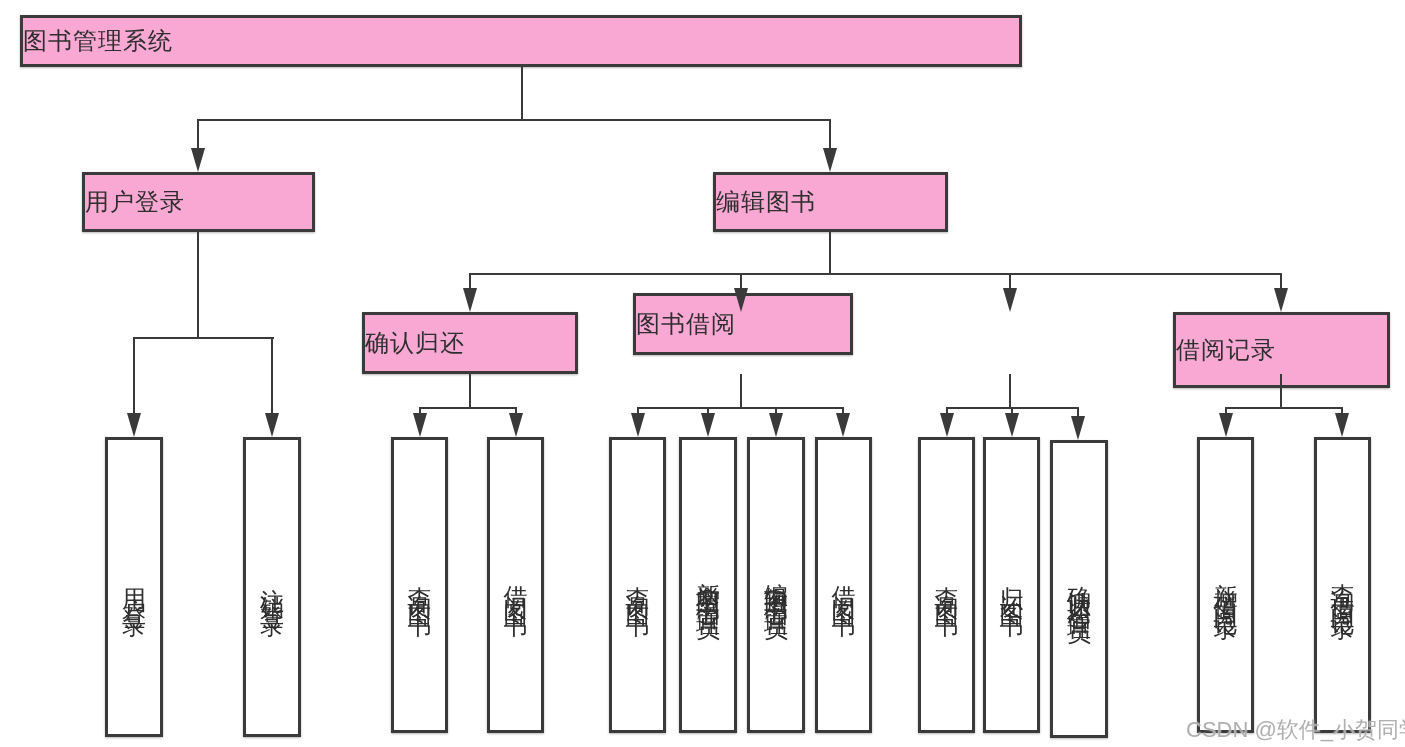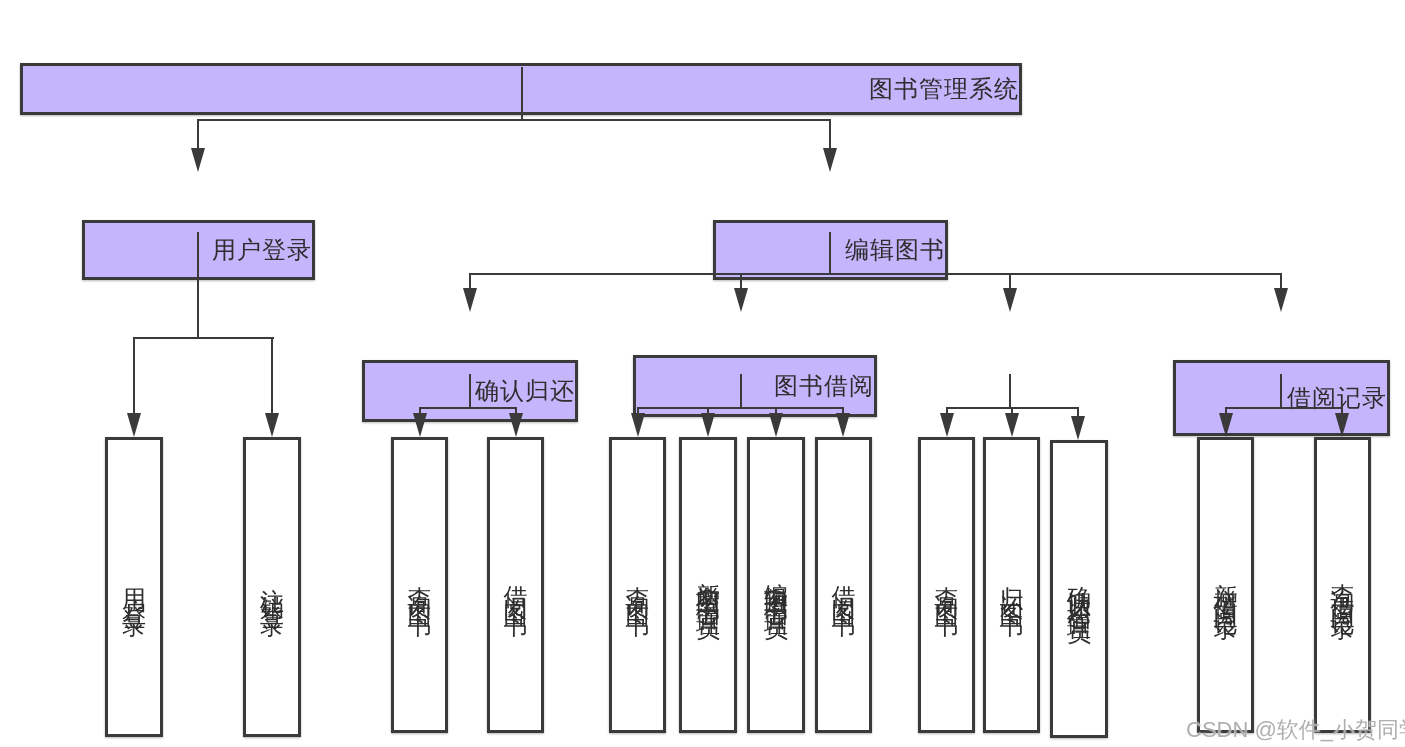--- a/index.html
+++ b/index.html
@@ -1,23 +1,23 @@
 <!DOCTYPE html>
 <html><head>
 <meta charset="utf-8">
 <style>
   html,body{margin:0;padding:0;background:#ffffff;}
   .canvas{
     position:relative;width:1405px;height:747px;background:#ffffff;overflow:hidden;
     font-family:"Liberation Sans",sans-serif;color:#2e2e2e;
   }
   .hbox{
-    position:absolute;box-sizing:border-box;background:#c4b5fd;
+    position:absolute;box-sizing:border-box;background:#f9a8d4;
     border:3px solid #3a3a3a;box-shadow:0 1px 2px rgba(0,0,0,0.28);
-    display:flex;align-items:center;justify-content:flex-end;margin-top:48px;
+    display:flex;align-items:center;justify-content:flex-start;
   }
   .hbox span{font-size:24px;letter-spacing:1px;white-space:nowrap;}
   .vbox{
     position:absolute;box-sizing:border-box;background:#ffffff;
     border:3px solid #3a3a3a;box-shadow:0 1px 2px rgba(0,0,0,0.28);
     display:flex;align-items:center;justify-content:center;
   }
   .vtext{
     writing-mode:vertical-rl;text-orientation:mixed;
     font-size:24px;line-height:1;white-space:nowrap;
@@ -49,21 +49,21 @@
   <div class="hbox" style="left:82px;top:172px;width:233px;height:60px">
     <span>用户登录</span>
   </div>
   <div class="hbox" style="left:713px;top:172px;width:235px;height:60px">
     <span>编辑图书</span>
   </div>
 
   <div class="hbox" style="left:362px;top:312px;width:216px;height:62px">
     <span>确认归还</span>
   </div>
-  <div class="hbox" style="left:633px;top:307px;width:244px;height:62px">
+  <div class="hbox" style="left:633px;top:293px;width:220px;height:62px">
     <span>图书借阅</span>
   </div>
   <div class="hbox" style="left:1173px;top:312px;width:217px;height:76px">
     <span>借阅记录</span>
   </div>
 
   <div class="vbox" style="left:105px;top:437px;width:58px;height:300px">
     <span class="vtext sp-wide">用户登录</span>
   </div>
   <div class="vbox" style="left:243px;top:437px;width:58px;height:300px">

